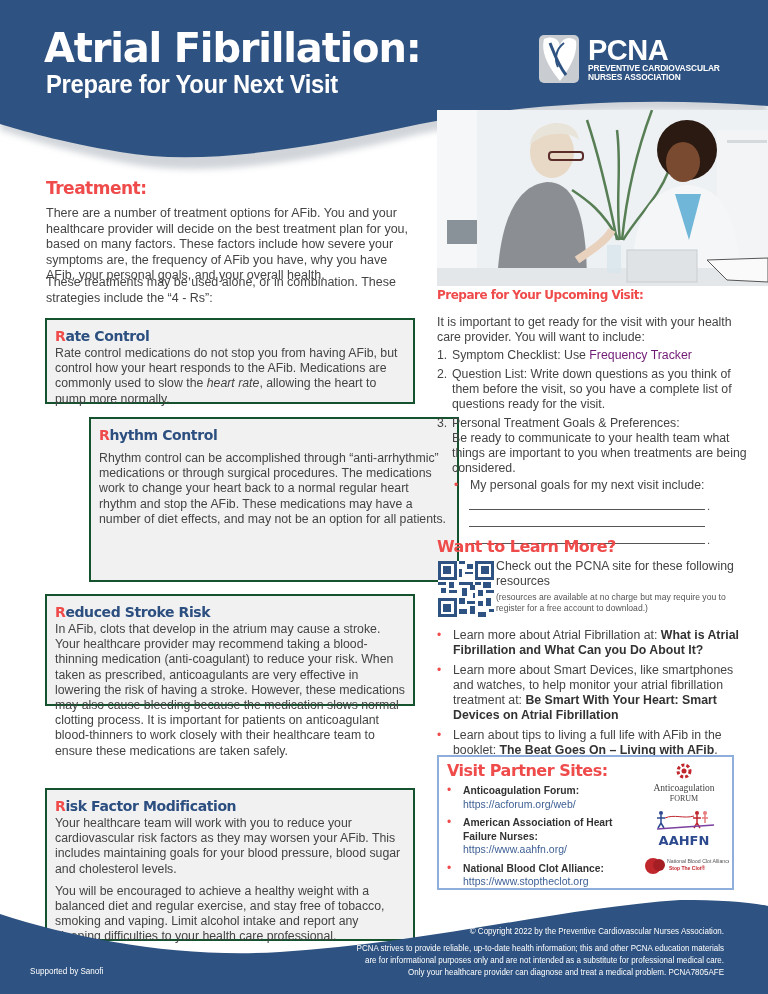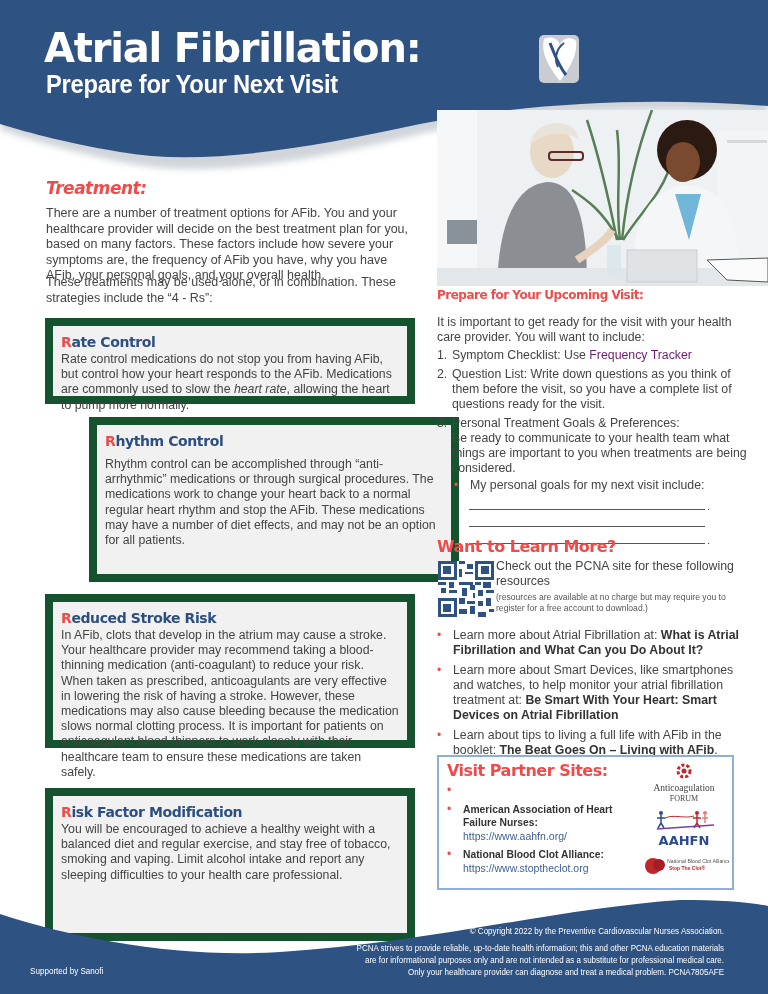--- a/index.html
+++ b/index.html
@@ -12,34 +12,34 @@
 
     .logo { position: absolute; left: 538px; top: 33px; width: 190px; height: 52px; display: flex; align-items: center; }
     .logo-mark { width: 44px; height: 52px; }
     .logo-text { margin-left: 6px; color: #fff; }
     .logo-name { font-family: "Liberation Sans", sans-serif; font-weight: bold; font-size: 29px; line-height: 28px; letter-spacing: -0.5px; }
     .logo-full { font-size: 8.4px; line-height: 9.5px; font-weight: bold; letter-spacing: -0.1px; }
 
     .photo { position: absolute; left: 437px; top: 110px; width: 331px; height: 176px; overflow: hidden; background: #e9edf0; }
 
     .h-red { color: #ef4b4b; font-family: "DejaVu Sans", sans-serif; font-weight: bold; letter-spacing: -0.5px; }
-    .treatment-h { position: absolute; left: 46px; top: 178px; font-size: 17px; font-style: italic; }
+    .treatment-h { position: absolute; left: 46px; top: 178px; font-size: 17px; }
     .p { font-size: 12.5px; line-height: 15.5px; color: #444; }
     .treat-p1 { position: absolute; left: 46px; top: 206px; width: 370px; }
     .treat-p2 { position: absolute; left: 46px; top: 275px; width: 370px; }
 
-    .rbox { position: absolute; left: 45px; width: 370px; background: #f1f1f2; border: 8px solid #14532d; padding: 7px 8px 21px 8px; }
+    .rbox { position: absolute; left: 45px; width: 370px; background: #f1f1f2; border: 2px solid #14532d; padding: 7px 8px 21px 8px; }
     .rbox h3 { font-family: "DejaVu Sans", sans-serif; font-weight: bold; font-size: 14px; color: #2c4f80; letter-spacing: -0.4px; line-height: 18px; margin-bottom: 1px; }
     .rbox h3 .R { color: #ef4b4b; }
     .rbox .p { font-size: 12.3px; line-height: 15.2px; }
     .rbox .p + .p { margin-top: 7px; }
     .box-rate { top: 318px; height: 86px; }
     .box-rhythm { top: 417px; height: 165px; margin-left: 44px; }
     .box-rhythm h3 { margin-bottom: 7px; }
-    .box-stroke { top: 594px; height: 154px; }
+    .box-stroke { top: 594px; height: 112px; }
     .box-risk { top: 760px; height: 153px; margin-top: 28px; }
 
     .prep-h { position: absolute; left: 437px; top: 288px; font-size: 12px; }
     .prep { position: absolute; left: 437px; top: 315px; width: 310px; }
     .prep .p { font-size: 12.3px; line-height: 15px; }
     .olist { margin-top: 3px; }
     .olist li { list-style: none; display: flex; margin-bottom: 4px; font-size: 12.3px; line-height: 15px; color: #444; }
     .olist .num { width: 15px; flex: none; }
     .link { color: #701a75; }
     .sub-bullet { display: flex; margin-left: 17px; margin-top: 2px; font-size: 12.3px; line-height: 15px; color: #444; }
@@ -85,20 +85,25 @@
 <h1 class="title-main">Atrial Fibrillation:</h1>
 <h2 class="title-sub">Prepare for Your Next Visit</h2>
 
 <div class="logo">
   <svg class="logo-mark" viewBox="0 0 44 52">
     <rect x="1" y="2" width="40" height="48" rx="5" fill="#c9ccd0"></rect>
     <path d="M6,6 C14,2 22,6 22,14 C22,6 32,2 38,8 C40,22 30,38 22,48 C14,38 2,22 6,6 Z" fill="#ffffff"></path>
     <path d="M12,10 C16,20 20,32 28,42" stroke="#2e5281" stroke-width="3" fill="none"></path>
     <path d="M26,10 C18,16 16,26 20,34" stroke="#2e5281" stroke-width="2" fill="none"></path>
   </svg>
+  <div class="logo-text">
+    <div class="logo-name">PCNA</div>
+    <div class="logo-full">PREVENTIVE CARDIOVASCULAR</div>
+    <div class="logo-full">NURSES ASSOCIATION</div>
+  </div>
 </div>
 
 <div class="photo">
   <svg width="331" height="176" viewBox="0 0 331 176">
     <rect width="331" height="176" fill="#eef1f3"></rect>
     <rect x="0" y="0" width="40" height="176" fill="#f6f7f8"></rect>
     <rect x="280" y="20" width="51" height="156" fill="#f3f4f5"></rect>
     <rect x="290" y="30" width="40" height="3" fill="#d6d9dc"></rect>
     <rect x="10" y="110" width="30" height="24" fill="#5b6670" opacity="0.7"></rect>
 
@@ -142,20 +147,21 @@
   <p class="p">Rhythm control can be accomplished through “anti-arrhythmic” medications or through surgical procedures. The medications work to change your heart back to a normal regular heart rhythm and stop the AFib. These medications may have a number of diet effects, and may not be an option for all patients.</p>
 </div>
 
 <div class="rbox box-stroke">
   <h3><span class="R">R</span><span>educed Stroke Risk</span></h3>
   <p class="p">In AFib, clots that develop in the atrium may cause a stroke. Your healthcare provider may recommend taking a blood-thinning medication (anti-coagulant) to reduce your risk. When taken as prescribed, anticoagulants are very effective in lowering the risk of having a stroke. However, these medications may also cause bleeding because the medication slows normal clotting process. It is important for patients on anticoagulant blood-thinners to work closely with their healthcare team to ensure these medications are taken safely.</p>
 </div>
 
 <div class="rbox box-risk">
   <h3><span class="R">R</span><span>isk Factor Modification</span></h3>
+  <p class="p">Your healthcare team will work with you to reduce your cardiovascular risk factors as they may worsen your AFib. This includes maintaining goals for your blood pressure, blood sugar and cholesterol levels.</p>
   <p class="p">You will be encouraged to achieve a healthy weight with a balanced diet and regular exercise, and stay free of tobacco, smoking and vaping. Limit alcohol intake and report any sleeping difficulties to your health care professional.</p>
 </div>
 
 <h2 class="h-red prep-h">Prepare for Your Upcoming Visit:</h2>
 <div class="prep">
   <p class="p">It is important to get ready for the visit with your health care provider. You will want to include:</p>
   <ol class="olist">
     <li>
       <span class="num">1.</span>
       <span><span>Symptom Checklist: Use </span><a class="link">Frequency Tracker</a></span>
@@ -238,20 +244,21 @@
     <span class="dot">•</span>
     <span><span>Learn about tips to living a full life with AFib in the booklet: </span><b>The Beat Goes On – Living with AFib</b><span>.</span></span>
   </div>
 </div>
 
 <div class="partner">
   <h2 class="h-red partner-h">Visit Partner Sites:</h2>
   <div class="partner-list">
     <div class="item">
       <span class="dot">•</span>
+      <span><b>Anticoagulation Forum:</b><br><a class="url">https://acforum.org/web/</a></span>
     </div>
     <div class="item">
       <span class="dot">•</span>
       <span><b>American Association of Heart Failure Nurses:</b><br><a class="url">https://www.aahfn.org/</a></span>
     </div>
     <div class="item">
       <span class="dot">•</span>
       <span><b>National Blood Clot Alliance:</b><br><a class="url">https://www.stoptheclot.org</a></span>
     </div>
   </div>

